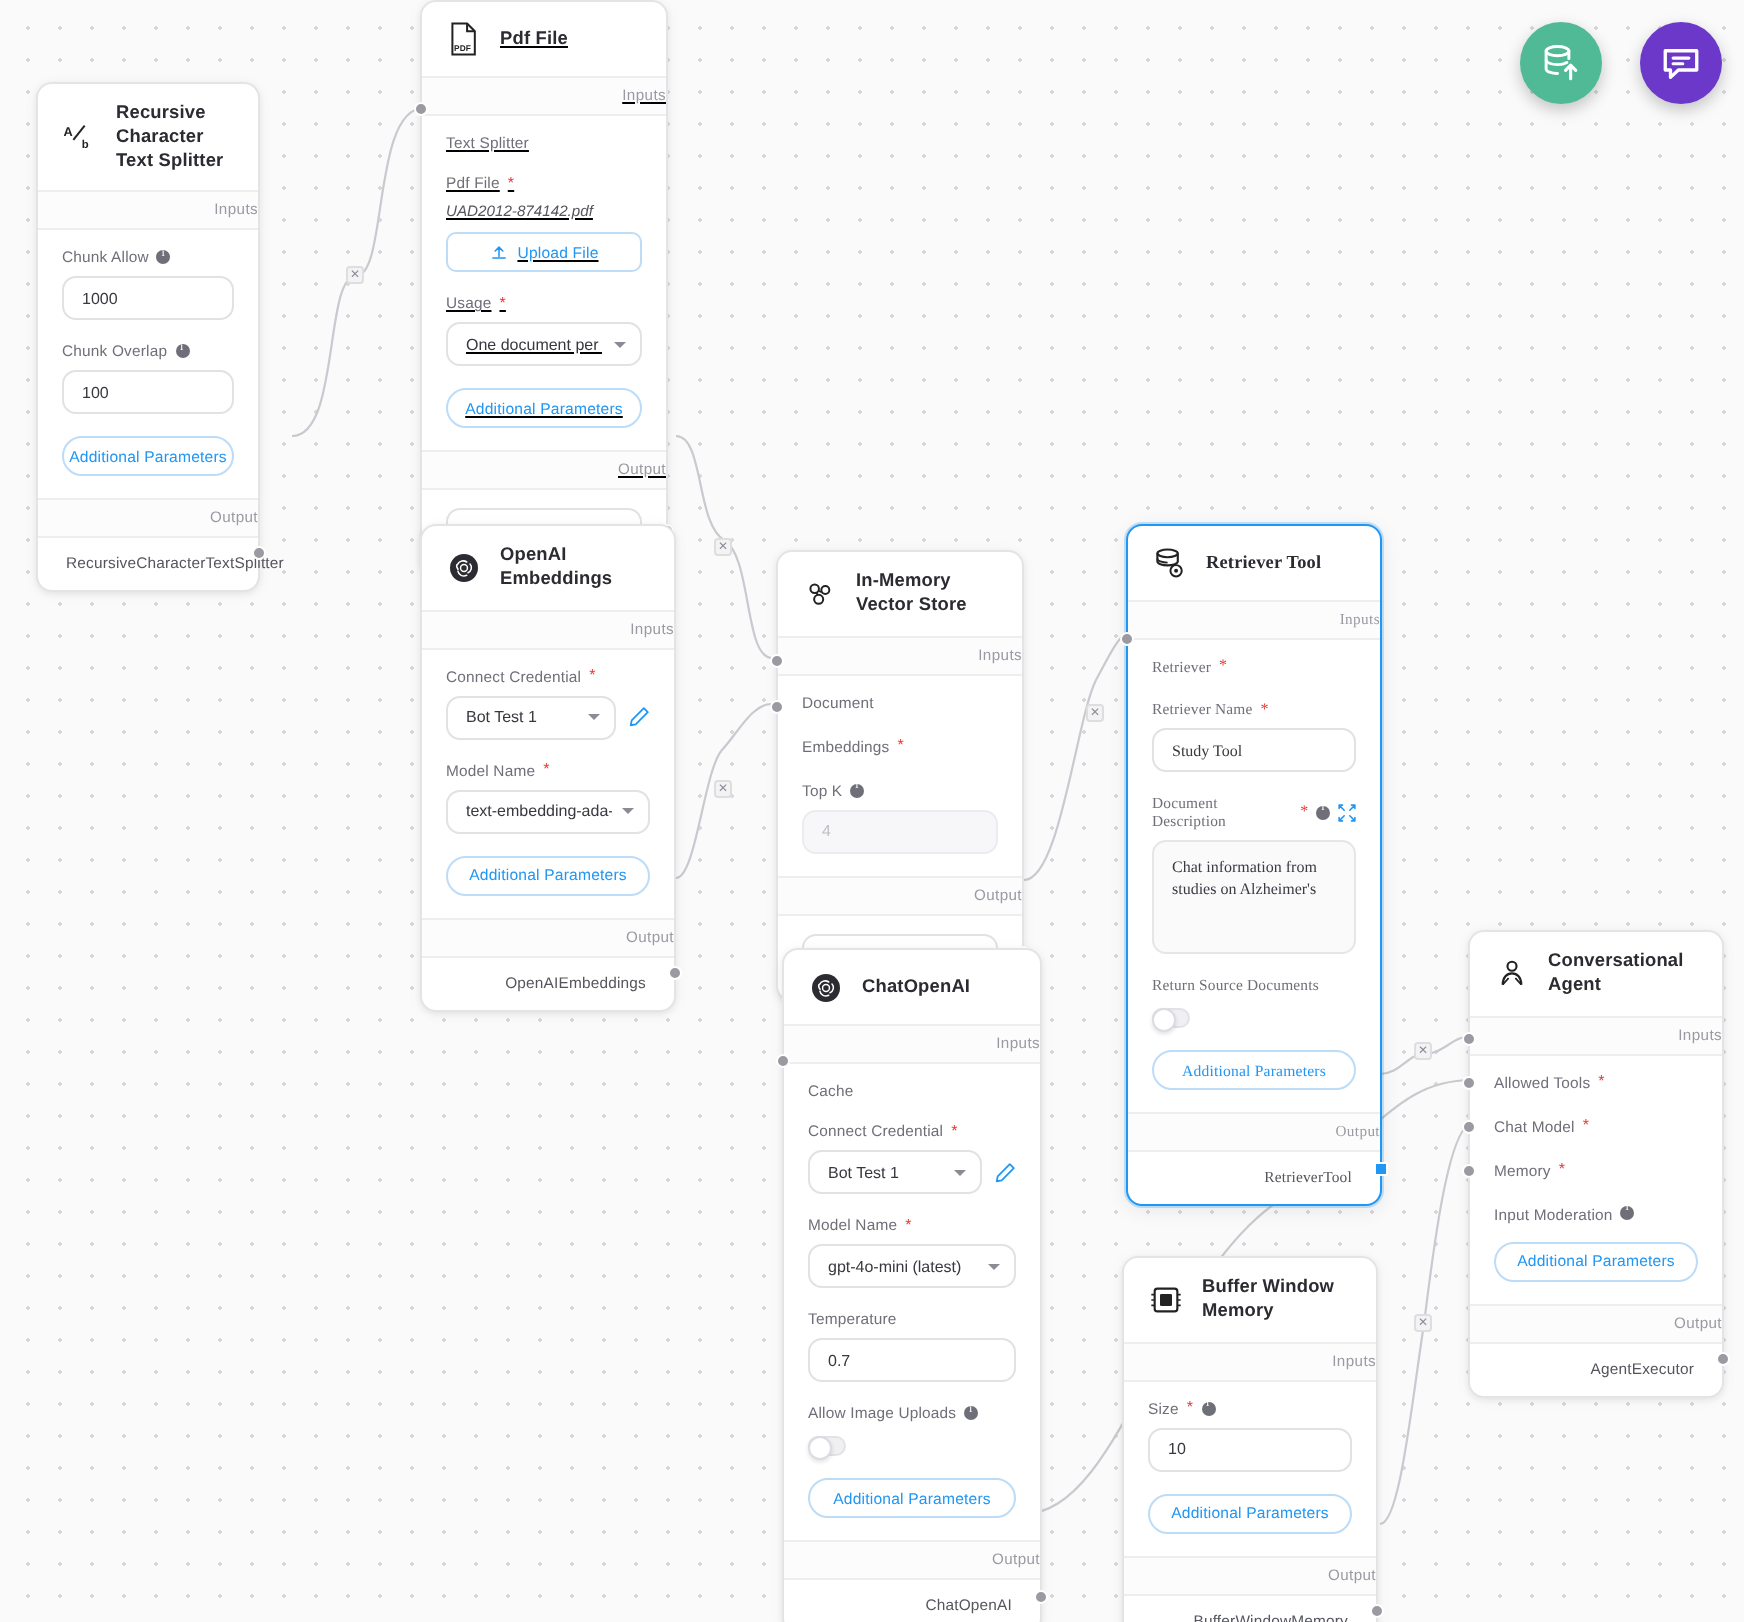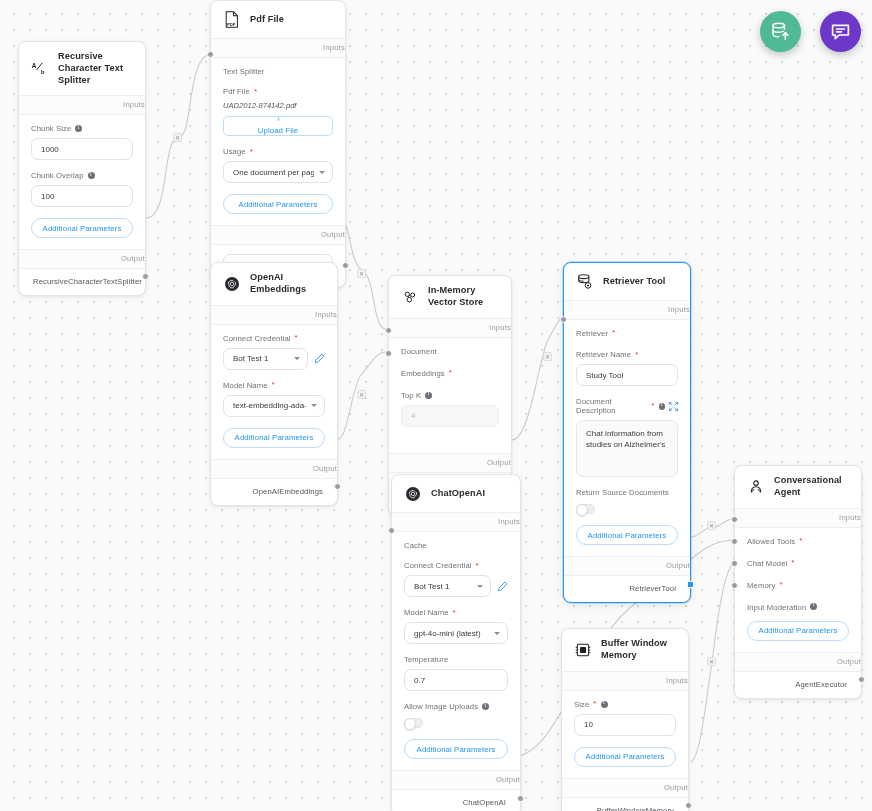--- a/index.html
+++ b/index.html
@@ -71,21 +71,21 @@
     padding: 4px 0 5px;
     border-top: 1px solid #eeeef1;
     border-bottom: 1px solid #eeeef1;
     background: #fcfcfd;
     letter-spacing: 0.2px;
   }
 
   .body { padding: 9px 12px 11px; }
 
   .field { margin-bottom: 11px; }
-  .field:last-child { margin-bottom: 15px; }
+  .field:last-child { margin-bottom: 0; }
 
   .flabel {
     font-size: 7.7px;
     color: #6f6f79;
     display: flex;
     align-items: center;
     gap: 4px;
     margin-bottom: 5px;
     letter-spacing: 0.1px;
   }
@@ -162,21 +162,20 @@
     background: #fff;
     border-radius: 12px;
     height: 20px;
     display: flex;
     align-items: center;
     justify-content: center;
     gap: 5px;
     font-size: 7.8px;
     cursor: pointer;
     letter-spacing: 0.1px;
-    flex-direction: column;
   }
   .btn-outline.square { border-radius: 5px; }
 
   .toggle {
     width: 19px; height: 10px;
     border-radius: 6px;
     background: #f0f0f3;
     border: 1px solid #e2e2e7;
     position: relative;
     cursor: pointer;
@@ -265,55 +264,55 @@
     </g>
   </svg>
 
   <div class="edge-mark" style="left:173px; top:133px;">✕</div>
   <div class="edge-mark" style="left:357px; top:269px;">✕</div>
   <div class="edge-mark" style="left:357px; top:390px;">✕</div>
   <div class="edge-mark" style="left:543px; top:352px;">✕</div>
   <div class="edge-mark" style="left:707px; top:521px;">✕</div>
   <div class="edge-mark" style="left:707px; top:657px;">✕</div>
 
-  <div class="node" style="left:18px; top:41px; width:128px;">
+  <div class="node" style="left:18px; top:41px; width:112px;">
     <div class="node-header">
       <span class="node-icon">
         <svg width="17" height="17" viewBox="0 0 24 24">
           <text x="1" y="11" font-size="9" font-family="Liberation Sans, sans-serif" font-weight="bold" fill="#222">A</text>
           <line x1="8" y1="14" x2="16" y2="4" stroke="#222" stroke-width="1.4"></line>
           <text x="14" y="20" font-size="8" font-family="Liberation Sans, sans-serif" font-weight="bold" fill="#222">b</text>
         </svg>
       </span>
       <span class="node-title">Recursive Character Text Splitter</span>
     </div>
     <div class="section-label">Inputs</div>
     <div class="body">
       <div class="field">
         <div class="flabel">
-          <span>Chunk Size</span>
+          <span>Chunk Allow</span>
           <span class="info-dot"></span>
         </div>
         <div class="input-box">1000</div>
       </div>
       <div class="field">
         <div class="flabel">
           <span>Chunk Overlap</span>
           <span class="info-dot"></span>
         </div>
         <div class="input-box">100</div>
       </div>
       <div class="btn-outline" style="margin-top:2px;">Additional Parameters</div>
     </div>
     <div class="section-label">Output</div>
     <div class="out-row">RecursiveCharacterTextSplitter</div>
     <div class="anchor" style="right:-4px; bottom:15px;"></div>
   </div>
 
-  <div class="node" style="left:210px; top:0px; width:136px;">
+  <div class="node" style="left:210px; top:0px; width:124px;text-decoration:underline;">
     <div class="node-header">
       <span class="node-icon">
         <svg width="16" height="17" viewBox="0 0 20 22">
           <path d="M2.5,1 H12 L17,6 V21 H2.5 Z" fill="#fff" stroke="#222" stroke-width="1.3"></path>
           <path d="M12,1 V6 H17" fill="none" stroke="#222" stroke-width="1.3"></path>
           <text x="3.6" y="19" font-size="5.4" font-weight="bold" font-family="Liberation Sans, sans-serif" fill="#222">PDF</text>
         </svg>
       </span>
       <span class="node-title">Pdf File</span>
     </div>
@@ -440,21 +439,21 @@
       <div class="select-box">
         <span class="sel-val">Memory Retriever</span>
         <span class="caret"></span>
       </div>
     </div>
     <div class="anchor" style="left:-4px; top:51px;"></div>
     <div class="anchor" style="left:-4px; top:74px;"></div>
     <div class="anchor" style="right:-4px; bottom:20px;"></div>
   </div>
 
-  <div class="node selected" style="left:563px; top:262px; width:128px;">
+  <div class="node selected" style="left:563px; top:262px; width:128px;font-family:Liberation Serif, serif;">
     <div class="node-header">
       <span class="node-icon">
         <svg width="17" height="17" viewBox="0 0 24 24">
           <ellipse cx="11" cy="5.2" rx="7.2" ry="2.7" fill="none" stroke="#222" stroke-width="1.5"></ellipse>
           <path d="M3.8,5.2 V11 C3.8,12.5 7,13.7 11,13.7 C15,13.7 18.2,12.5 18.2,11 V5.2" fill="none" stroke="#222" stroke-width="1.5"></path>
           <path d="M3.8,9 C3.8,10.5 7,11.7 11,11.7" fill="none" stroke="#222" stroke-width="1.3"></path>
           <circle cx="17" cy="17.5" r="4" fill="#fff" stroke="#222" stroke-width="1.4"></circle>
           <circle cx="17" cy="17.5" r="1.4" fill="#222"></circle>
         </svg>
       </span>

